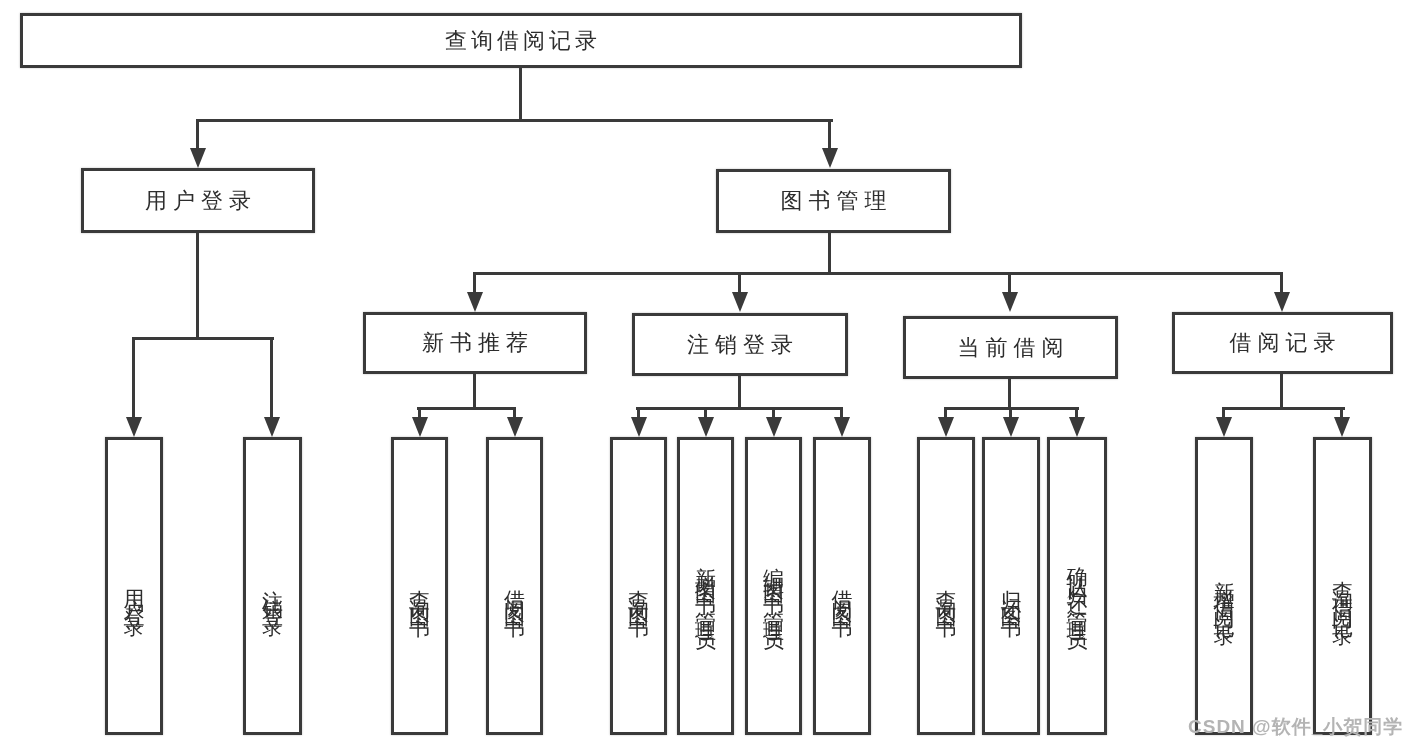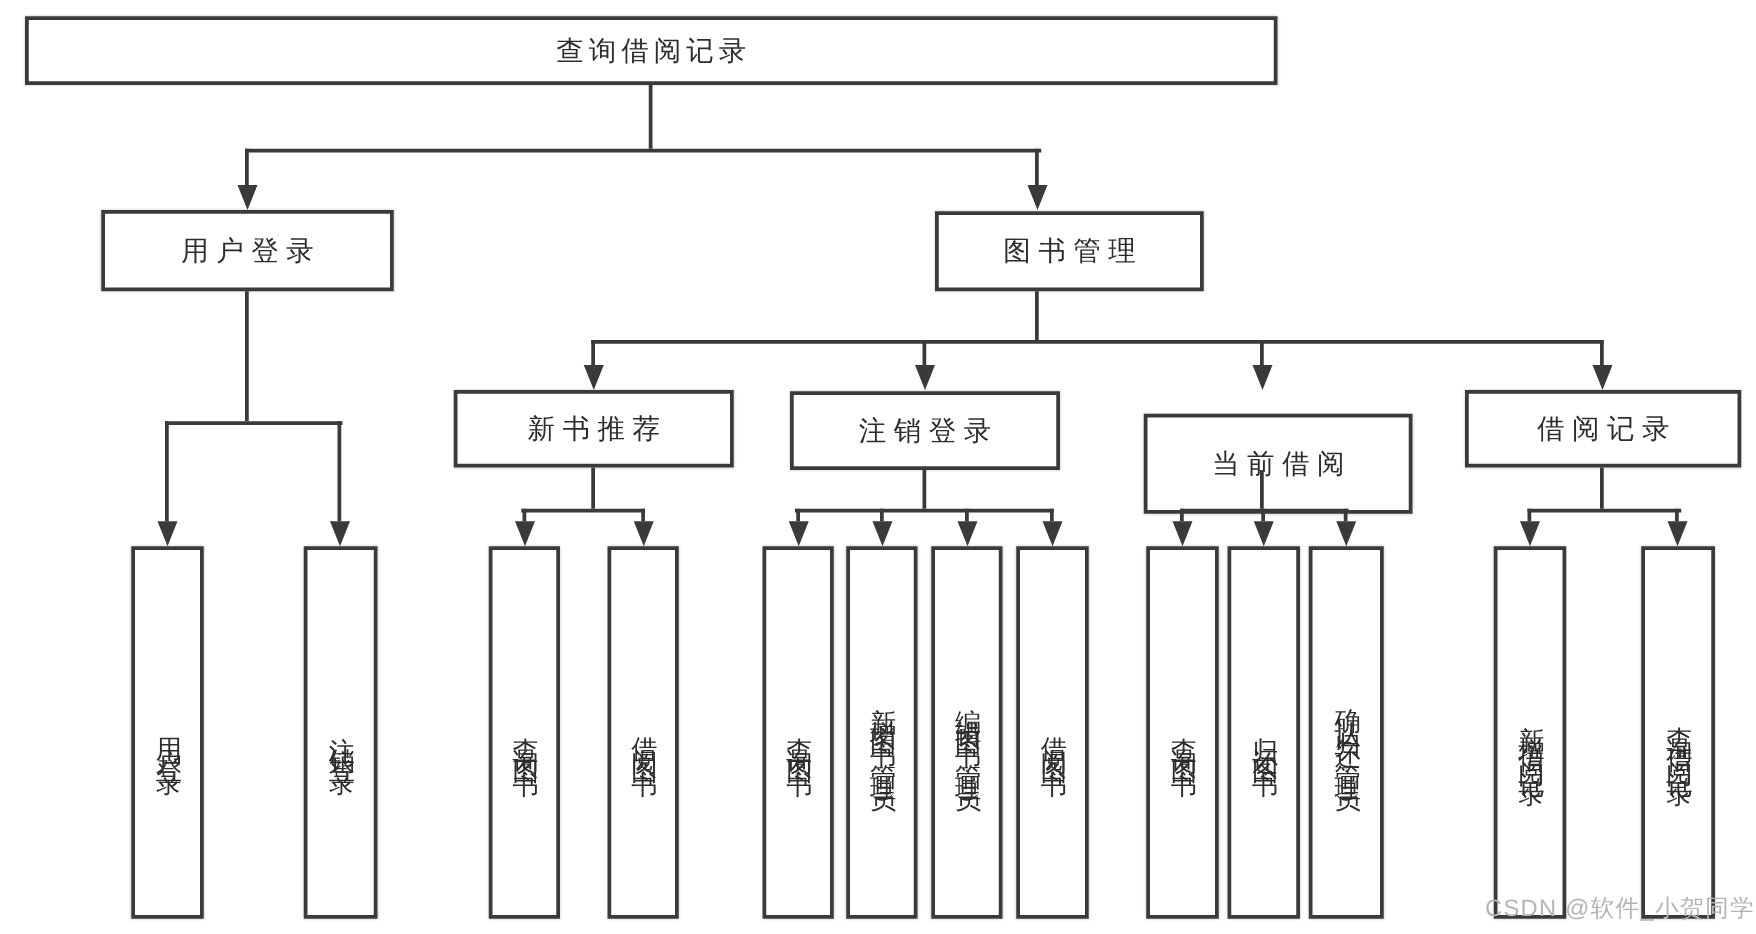--- a/index.html
+++ b/index.html
@@ -51,38 +51,39 @@
     border-top: 20px solid var(--line, #3a3a3a);
   }
   .watermark {
     position: absolute;
     left: 1188px;
     top: 714px;
     font-size: 19px;
     letter-spacing: 1px;
     color: var(--watermark, #b4b4b4);
     white-space: nowrap;
+    font-weight: bold;
   }
 </style>
 </head>
 <body>
 
 <div class="canvas">
 
   <div class="box" style="left:20px; top:13px; width:1002px; height:55px; font-size:22px; letter-spacing:4px; padding-left:4px;">查询借阅记录</div>
 
   <div class="vl" style="left:519px; top:68px; height:51px;"></div>
   <div class="hl" style="left:196px; top:119px; width:637px;"></div>
   <div class="vl" style="left:196px; top:119px; height:30px;"></div>
   <div class="ar" style="left:190px; top:148px;"></div>
   <div class="vl" style="left:828px; top:119px; height:30px;"></div>
   <div class="ar" style="left:822px; top:148px;"></div>
 
   <div class="box" style="left:81px; top:168px; width:234px; height:65px;">用户登录</div>
-  <div class="box" style="left:748px; top:169px; width:215px; height:64px;">图书管理</div>
+  <div class="box" style="left:716px; top:169px; width:235px; height:64px;">图书管理</div>
 
   <div class="vl" style="left:196px; top:233px; height:104px;"></div>
   <div class="hl" style="left:132px; top:337px; width:142px;"></div>
   <div class="vl" style="left:132px; top:337px; height:80px;"></div>
   <div class="ar" style="left:126px; top:417px;"></div>
   <div class="vl" style="left:270px; top:337px; height:80px;"></div>
   <div class="ar" style="left:264px; top:417px;"></div>
 
   <div class="vl" style="left:828px; top:233px; height:39px;"></div>
   <div class="hl" style="left:473px; top:272px; width:810px;"></div>
@@ -90,21 +91,21 @@
   <div class="ar" style="left:467px; top:292px;"></div>
   <div class="vl" style="left:738px; top:272px; height:21px;"></div>
   <div class="ar" style="left:732px; top:292px;"></div>
   <div class="vl" style="left:1008px; top:272px; height:21px;"></div>
   <div class="ar" style="left:1002px; top:292px;"></div>
   <div class="vl" style="left:1280px; top:272px; height:21px;"></div>
   <div class="ar" style="left:1274px; top:292px;"></div>
 
   <div class="box" style="left:363px; top:312px; width:224px; height:62px;">新书推荐</div>
   <div class="box" style="left:632px; top:313px; width:216px; height:63px;">注销登录</div>
-  <div class="box" style="left:903px; top:331px; width:215px; height:80px;margin-left:12px;">当前借阅</div>
+  <div class="box" style="left:903px; top:316px; width:215px; height:63px;">当前借阅</div>
   <div class="box" style="left:1172px; top:312px; width:221px; height:62px;">借阅记录</div>
 
   <div class="vl" style="left:473px; top:374px; height:33px;"></div>
   <div class="hl" style="left:417px; top:407px; width:99px;"></div>
   <div class="vl" style="left:418px; top:407px; height:10px;"></div>
   <div class="ar" style="left:412px; top:417px;"></div>
   <div class="vl" style="left:513px; top:407px; height:10px;"></div>
   <div class="ar" style="left:507px; top:417px;"></div>
 
   <div class="vl" style="left:738px; top:376px; height:31px;"></div>

